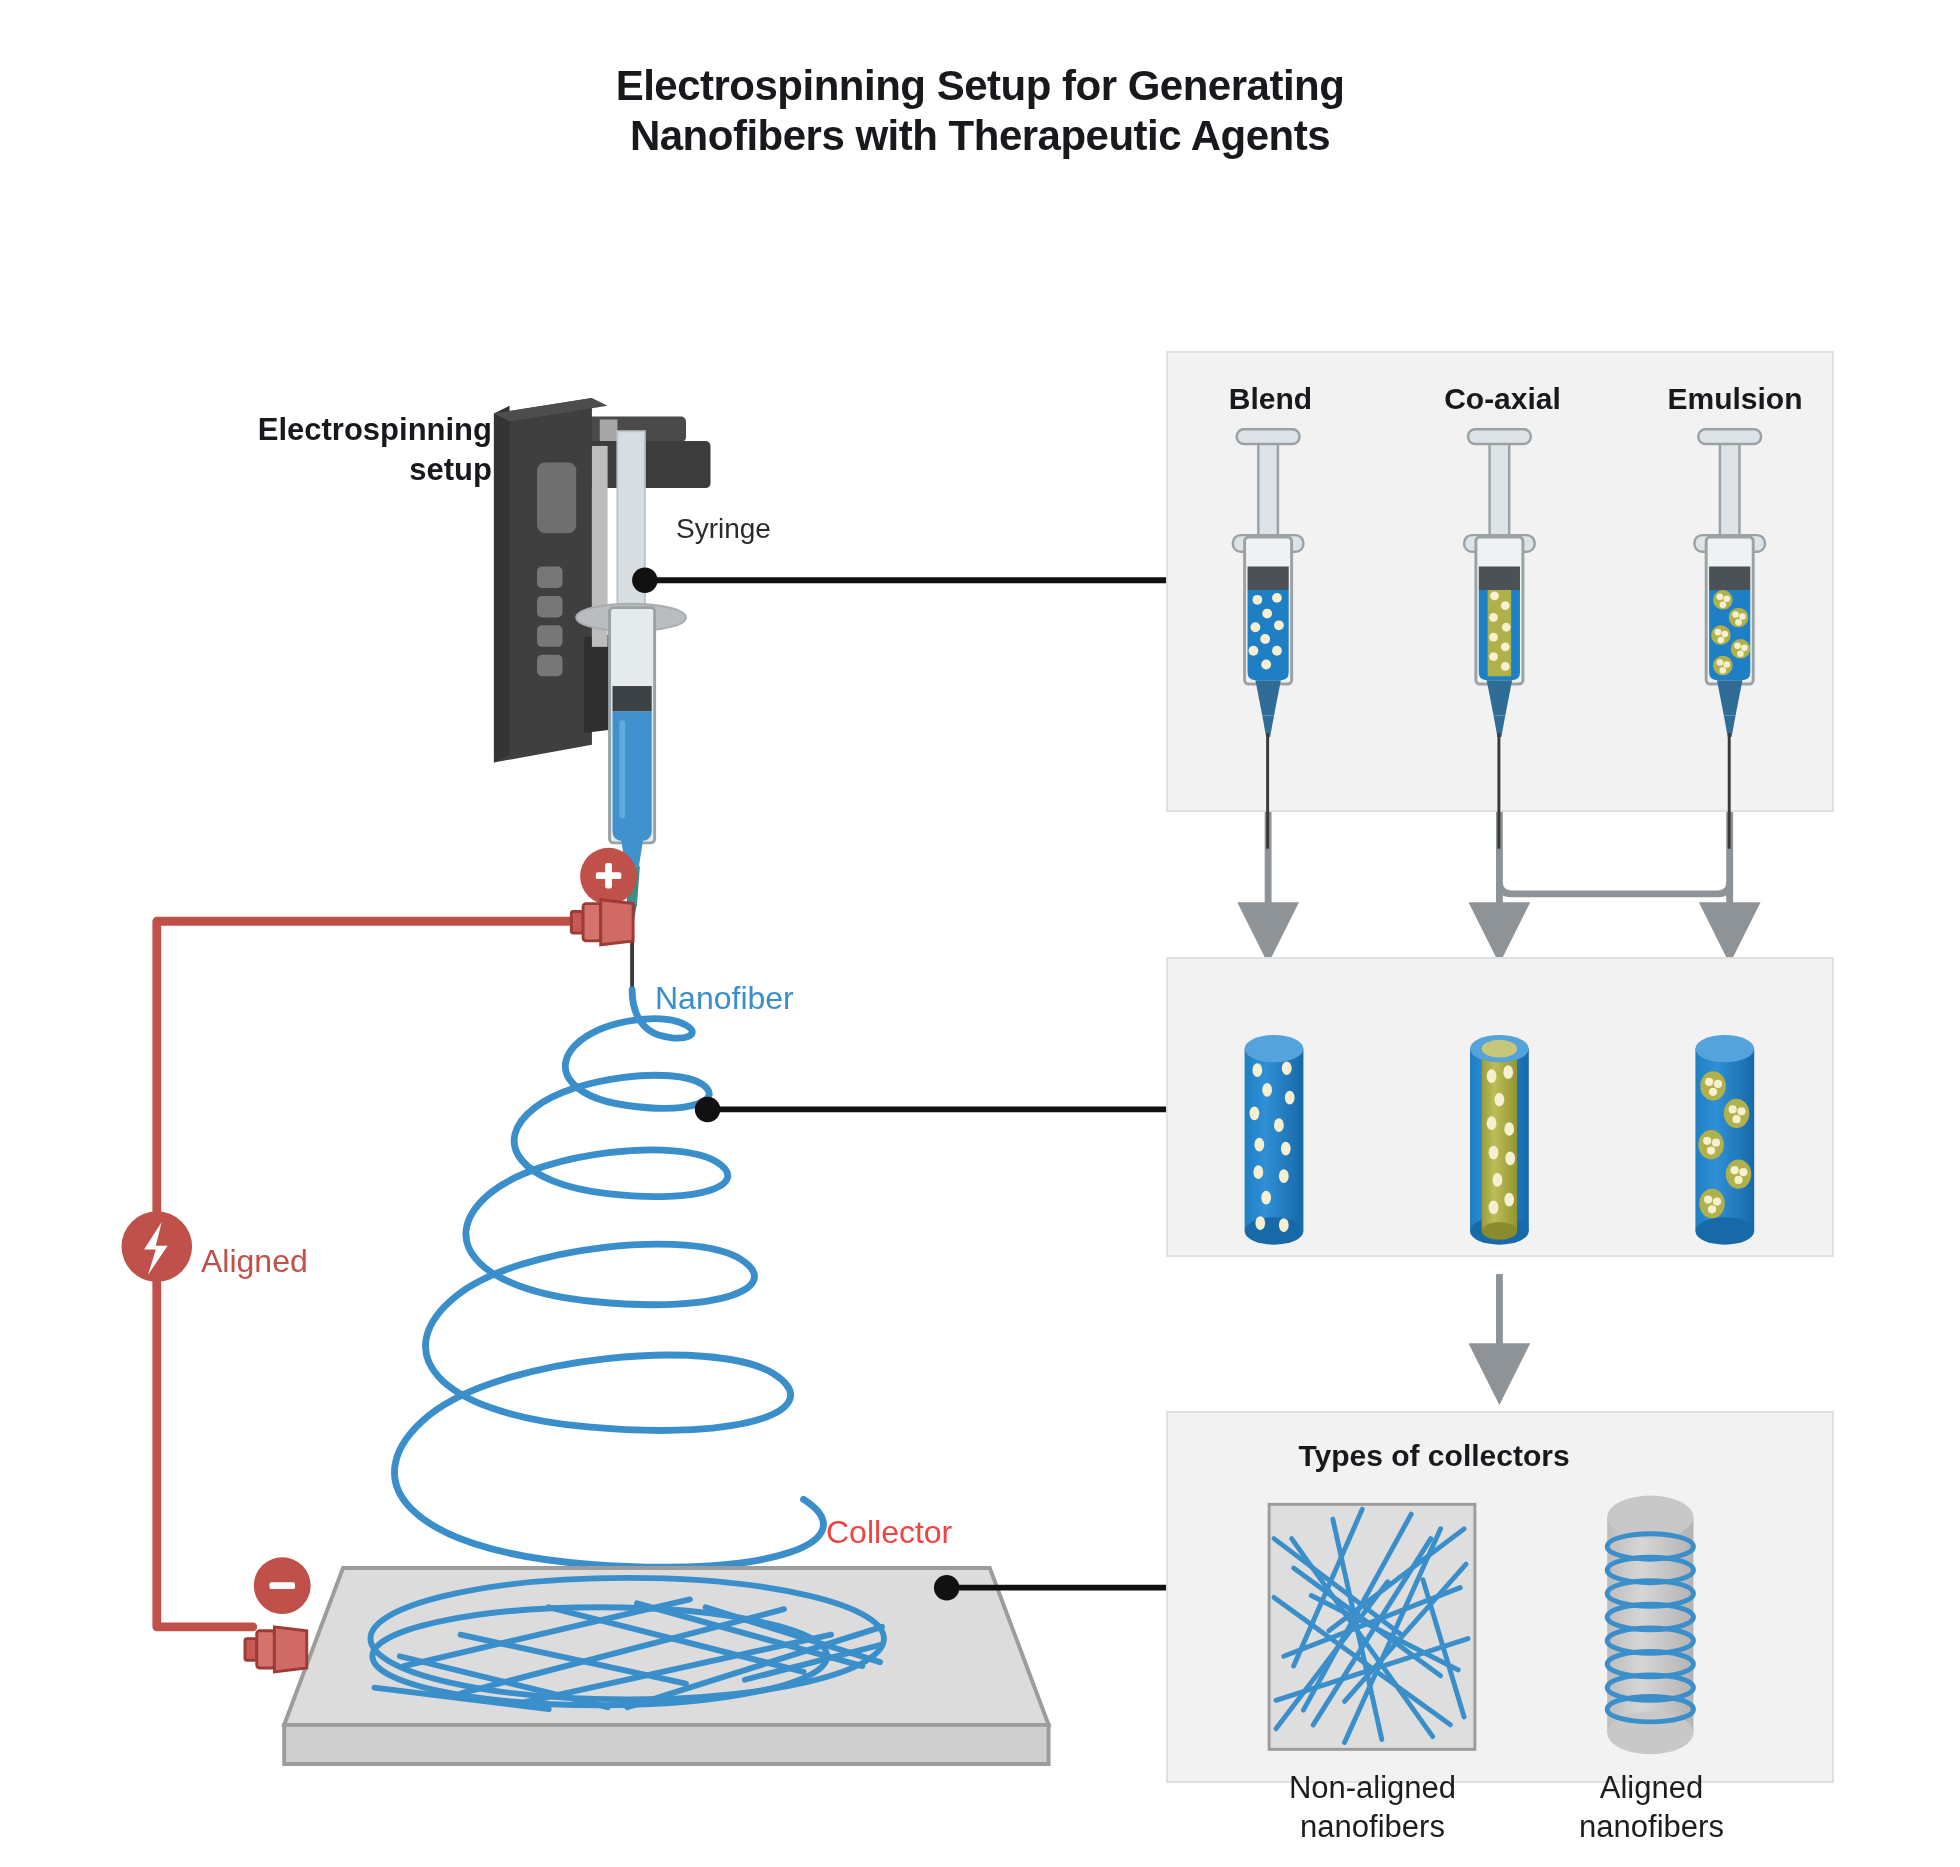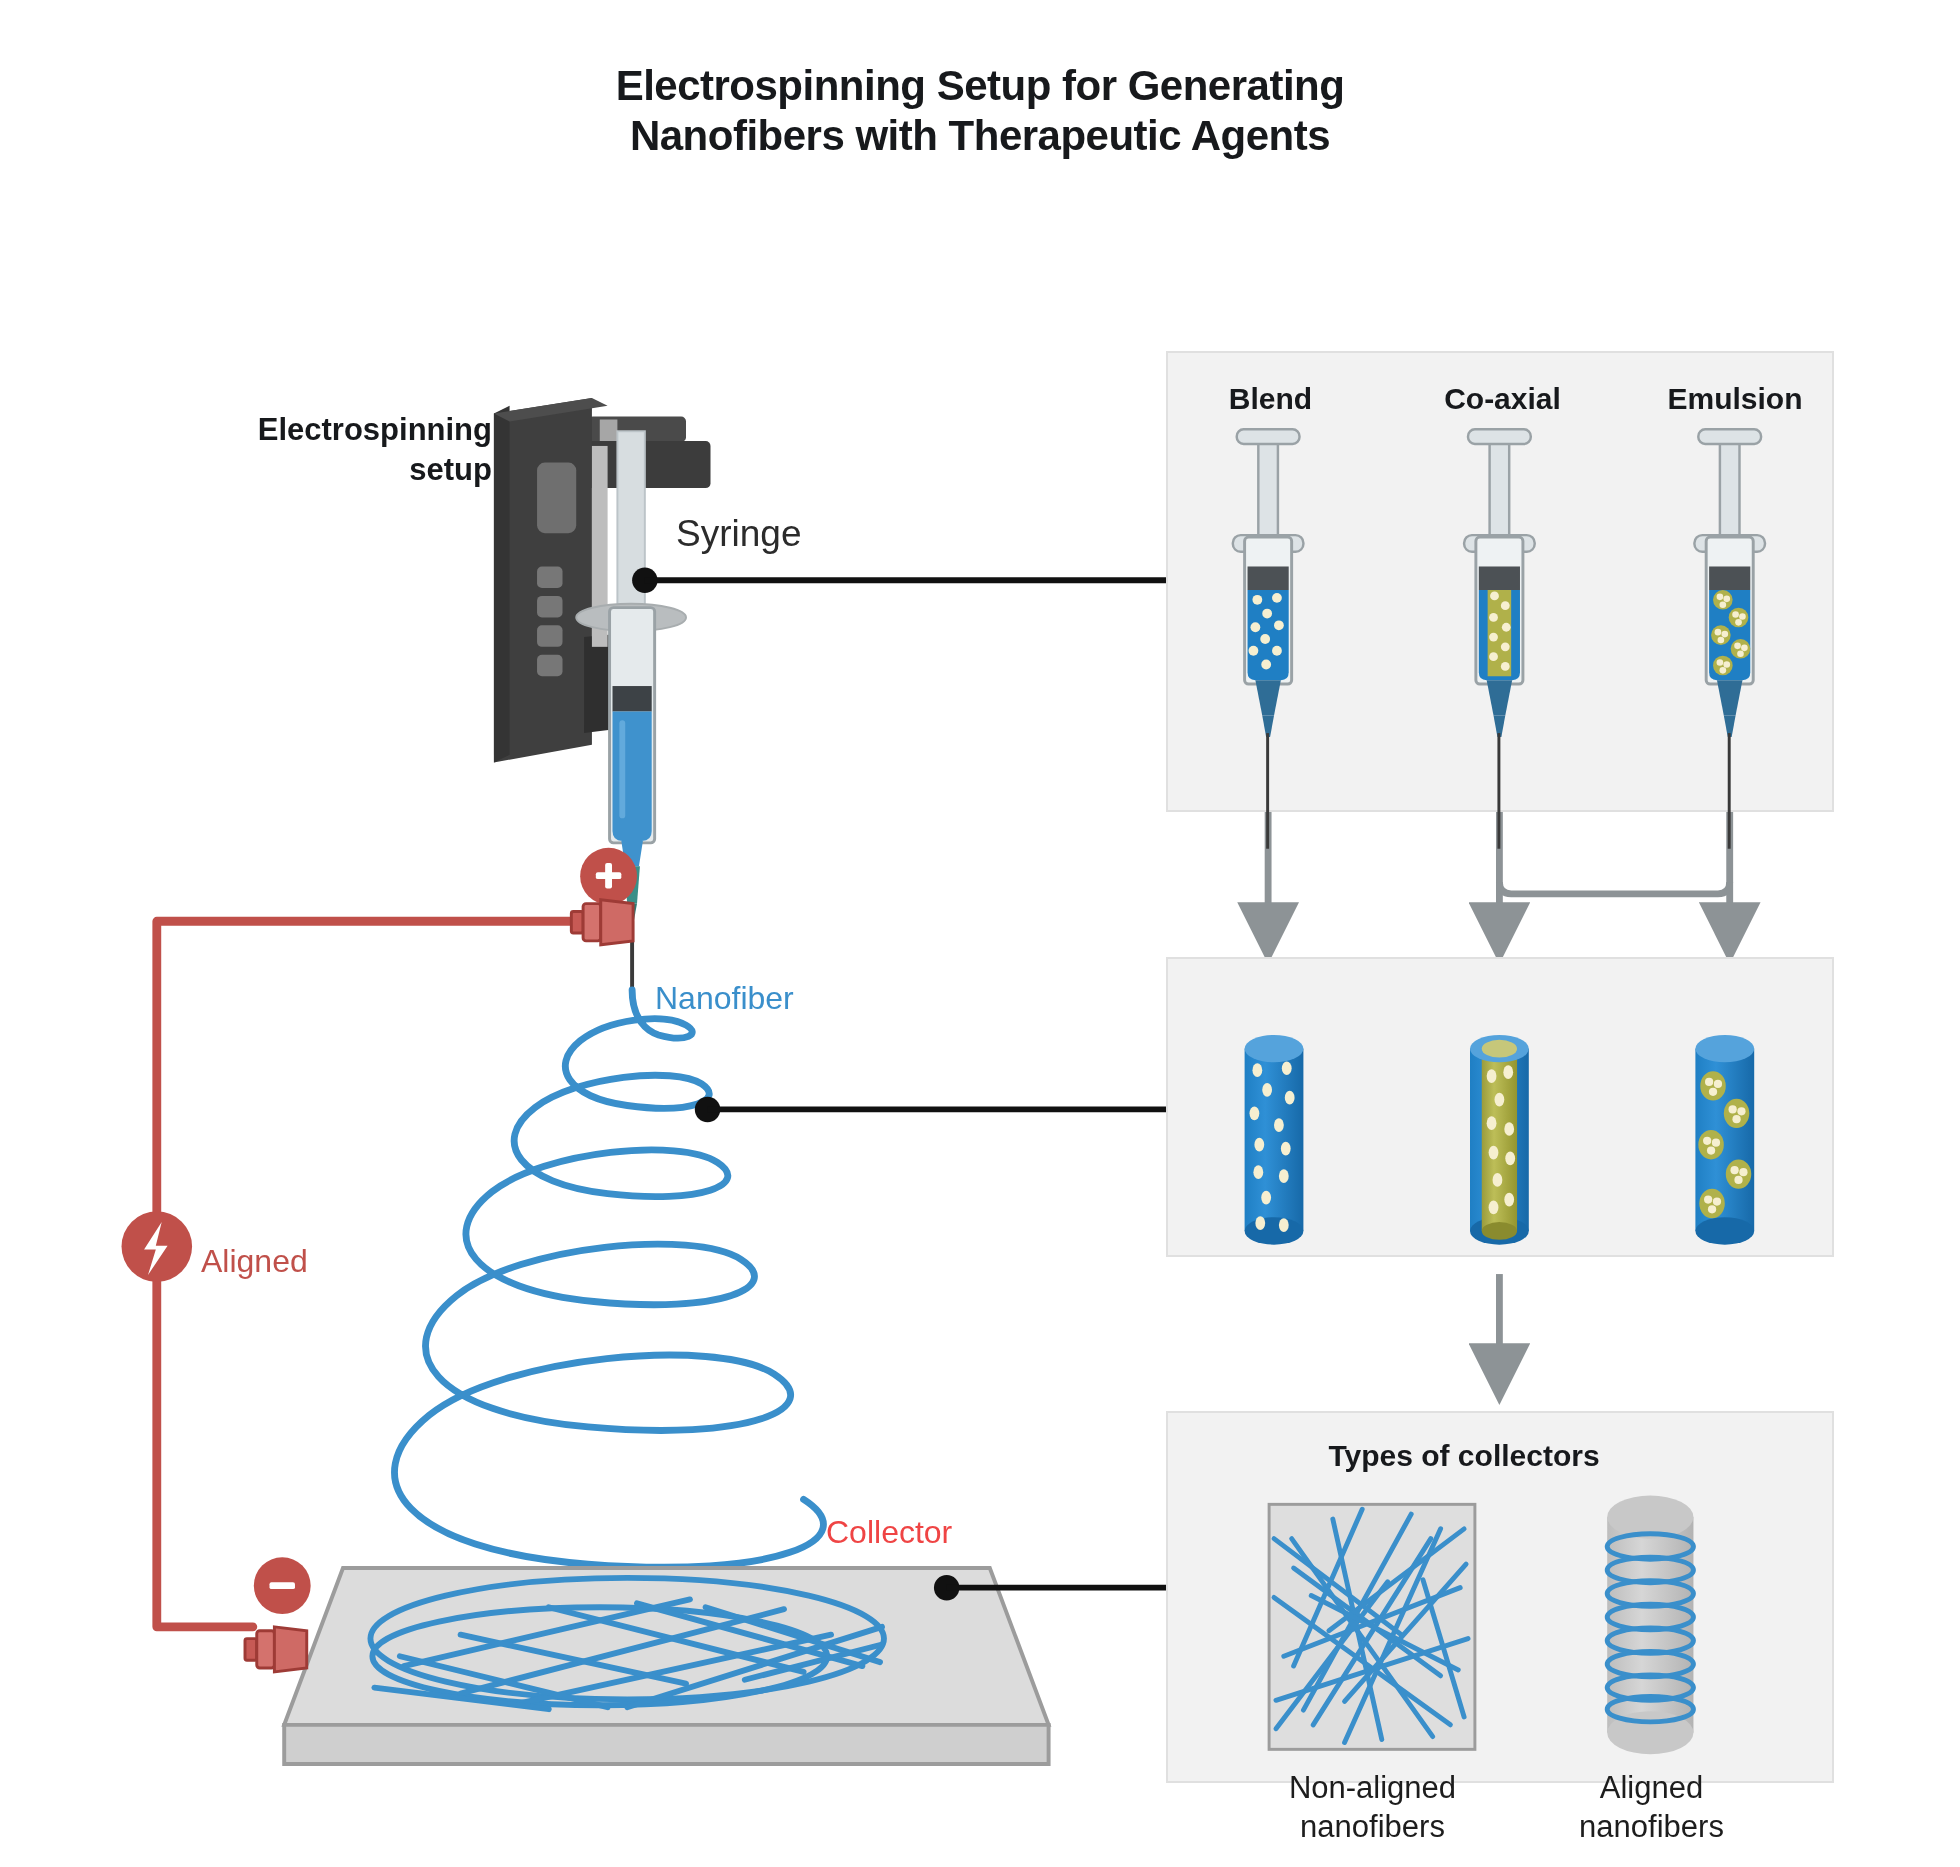--- a/index.html
+++ b/index.html
@@ -11,21 +11,21 @@
     font-family:"Liberation Sans",sans-serif;
     font-weight:bold;font-size:42px;line-height:1.18;color:#17191c;
     letter-spacing:-0.5px;
   }
 
   .setup-label{
     position:absolute;left:169px;top:410px;width:323px;text-align:right;
     font-weight:bold;font-size:31px;line-height:1.3;color:#17191c;
   }
   .lbl-syringe{
-    position:absolute;left:676px;top:513px;font-size:37px;color:#2b2b2b;
+    position:absolute;left:676px;top:513px;font-size:28px;color:#2b2b2b;
   }
   .lbl-nanofiber{
     position:absolute;left:655px;top:980px;font-size:32px;color:#3a8fcb;
   }
   .lbl-collector{
     position:absolute;left:826px;top:1514px;font-size:32px;color:#ef4444;
   }
   .lbl-current{
     position:absolute;left:201px;top:1243px;font-size:32px;color:#c0504a;
   }
@@ -393,21 +393,21 @@
           <circle cx="1774" cy="1204" r="4.2" fill="#f6efd0"></circle>
         <ellipse cx="1747" cy="1228" rx="13" ry="15" fill="#b0b14a"></ellipse>
         <circle cx="1743" cy="1224" r="4.2" fill="#f6efd0"></circle>
           <circle cx="1752" cy="1226" r="4.2" fill="#f6efd0"></circle>
           <circle cx="1747" cy="1234" r="4.2" fill="#f6efd0"></circle>
       </g>
     </g>
   </svg>
 
   <div class="panel" style="left:1166px;top:1411px;width:668px;height:372px;"></div>
-  <div class="panel-title" style="left:1196px;top:1439px;width:536px;">Types of collectors</div>
+  <div class="panel-title" style="left:1166px;top:1439px;width:536px;">Types of collectors</div>
 
   <svg width="1960" height="1867" viewBox="0 0 2000 1905" class="nolayer">
 
     <g>
       <rect x="1295" y="1535" width="210" height="250" fill="#dedede" stroke="#9c9c9c" stroke-width="3"></rect>
       <g fill="none" stroke="#3a8fcb" stroke-width="5" stroke-linecap="round">
         <path d="M1320 1600 L1470 1710"></path>
           <path d="M1340 1760 L1460 1570"></path>
         <path d="M1310 1690 L1490 1620"></path>
           <path d="M1360 1550 L1410 1775"></path>

